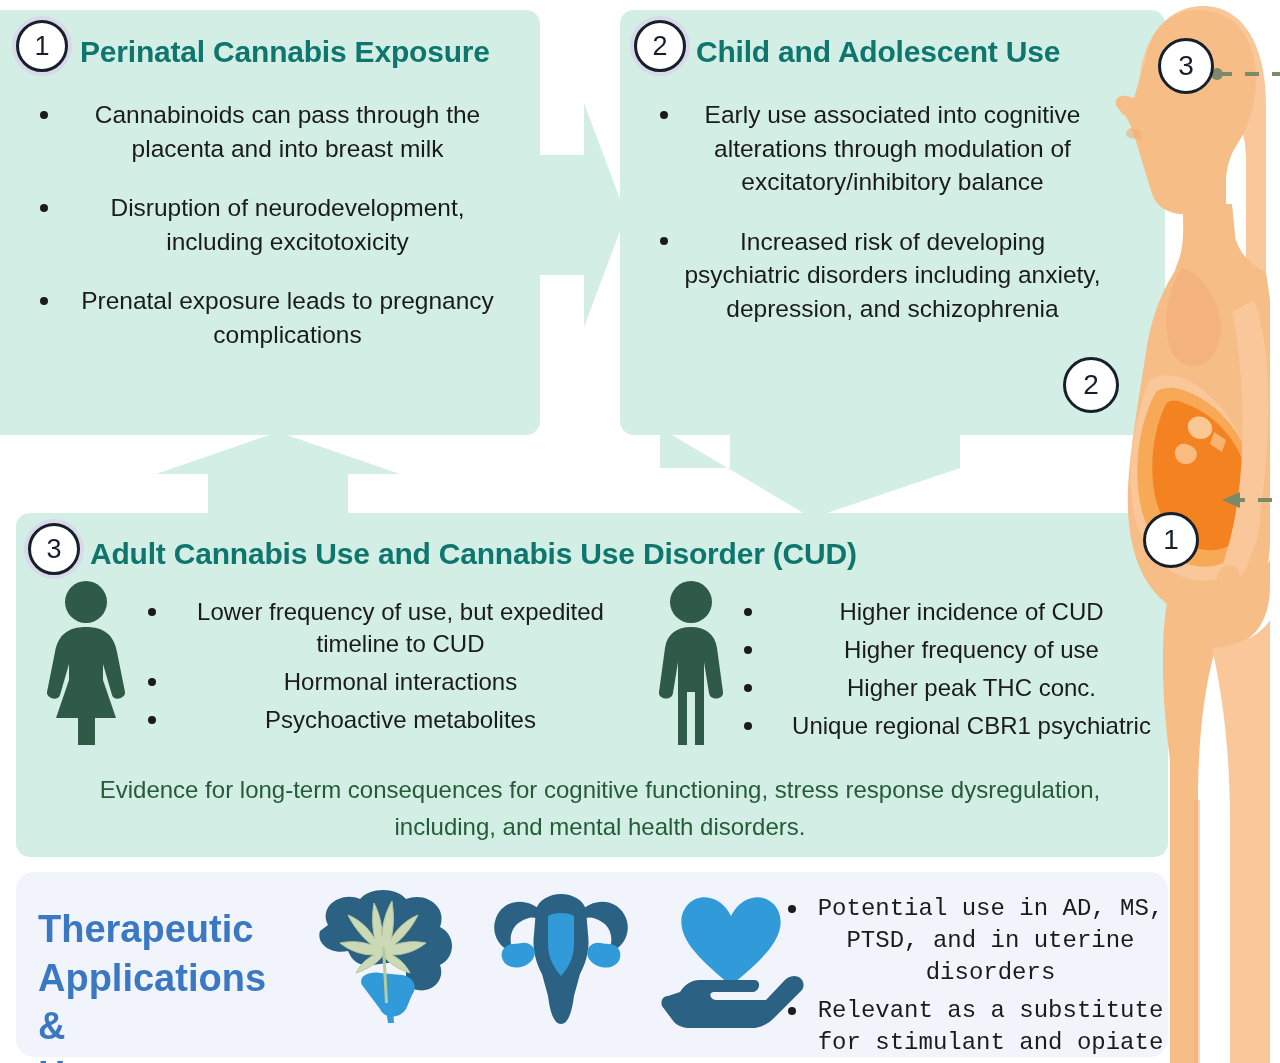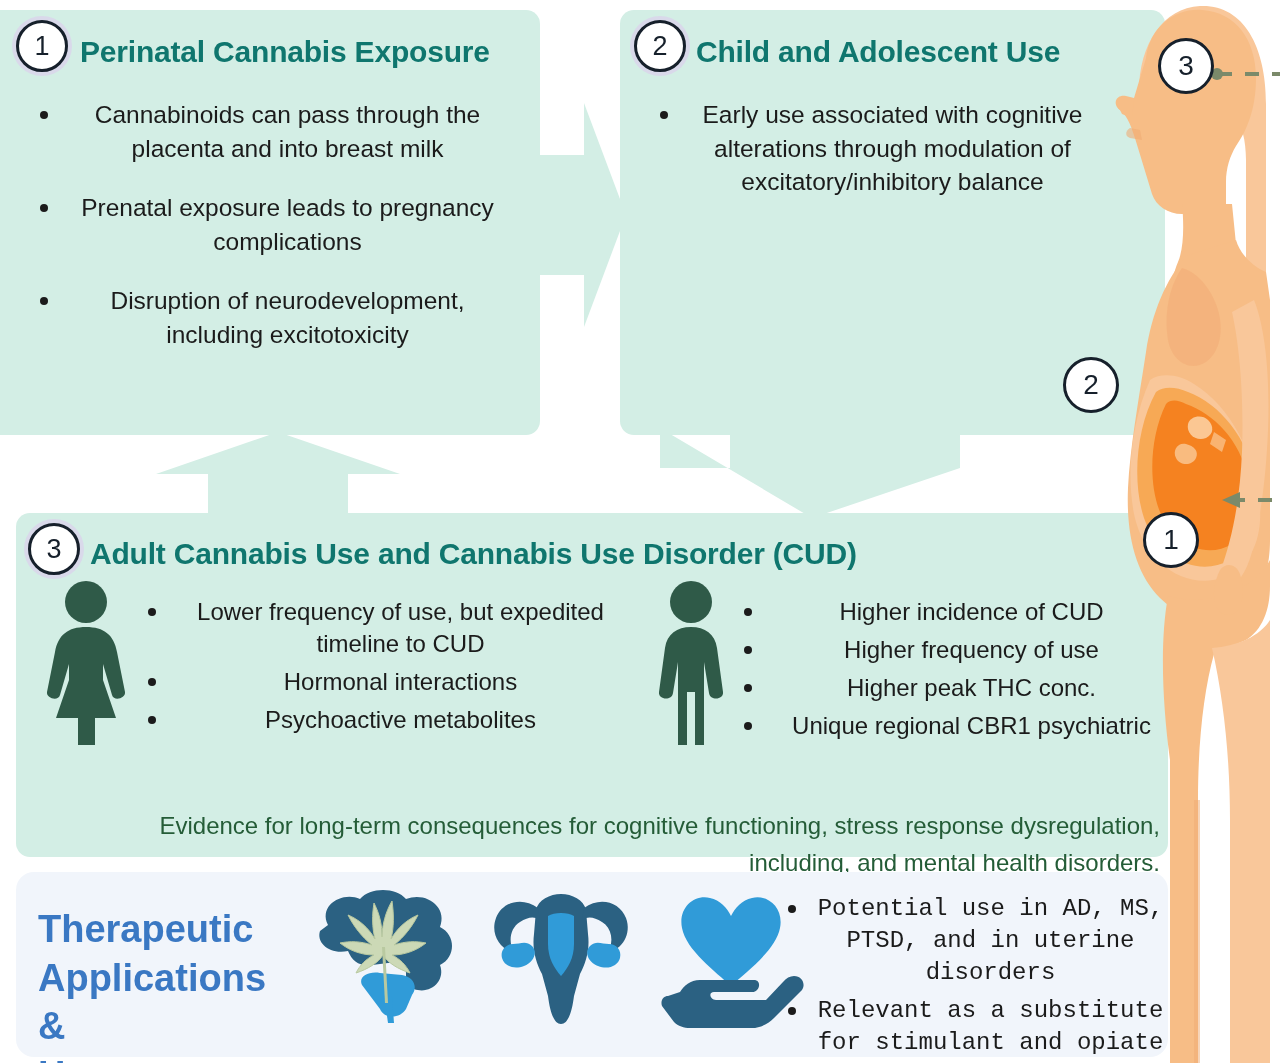--- a/index.html
+++ b/index.html
@@ -39,22 +39,22 @@
   }
   ul.bul li:before{
     content:"";position:absolute;left:6px;top:.52em;
     width:8px;height:8px;border-radius:50%;background:#1b1b1b;
   }
   ul.bul.tight li{margin-bottom:6px;font-size:24px;line-height:1.33;}
   ul.bul.tight li:before{top:.5em;}
 
   
   .evidence{
-    position:absolute;text-align:right;color:#245c37;
-    font-size:24px;line-height:1.45;margin-top:36px;
+    position:absolute;text-align:center;color:#245c37;
+    font-size:24px;line-height:1.45;
   }
 
   
   .theraTitle{
     position:absolute;color:#3a78c3;font-weight:bold;font-size:38px;
     line-height:1.28;
   }
 
   
   .ppLabel{
@@ -84,32 +84,33 @@
   </svg>
 
   <div class="panel" style="left:-14px;top:10px;width:554px;height:425px;"></div>
 
   <div class="badge" style="left:16px;top:20px;">1</div>
 
   <div class="ptitle" style="left:80px;top:35px;">Perinatal Cannabis Exposure</div>
 
   <ul class="bul" style="position:absolute;left:34px;top:98px;width:480px;">
     <li>Cannabinoids can pass through the placenta and into breast milk</li>
+    <li>Disruption of neurodevelopment, including excitotoxicity</li>
     <li>Prenatal exposure leads to pregnancy complications</li>
-    <li>Disruption of neurodevelopment, including excitotoxicity</li>
   </ul>
 
   <div class="panel" style="left:620px;top:10px;width:545px;height:425px;"></div>
 
   <div class="badge" style="left:634px;top:20px;">2</div>
 
   <div class="ptitle" style="left:696px;top:35px;">Child and Adolescent Use</div>
 
   <ul class="bul" style="position:absolute;left:654px;top:98px;width:450px;">
-    <li>Early use associated with cognitive alterations through modulation of excitatory/inhibitory balance</li>
+    <li>Early use associated into cognitive alterations through modulation of excitatory/inhibitory balance</li>
+    <li>Increased risk of developing psychiatric disorders  including anxiety, depression, and schizophrenia</li>
   </ul>
 
   <div class="panel" style="left:16px;top:513px;width:1152px;height:344px;"></div>
 
   <div class="badge" style="left:28px;top:523px;">3</div>
 
   <div class="ptitle" style="left:90px;top:537px;">Adult Cannabis Use and Cannabis Use Disorder (CUD)</div>
 
   <svg class="fig" style="left:38px;top:580px;width:96px;height:165px;" viewBox="0 0 96 165">
     <circle cx="48" cy="22" r="21" fill="#2f5a48"></circle>

